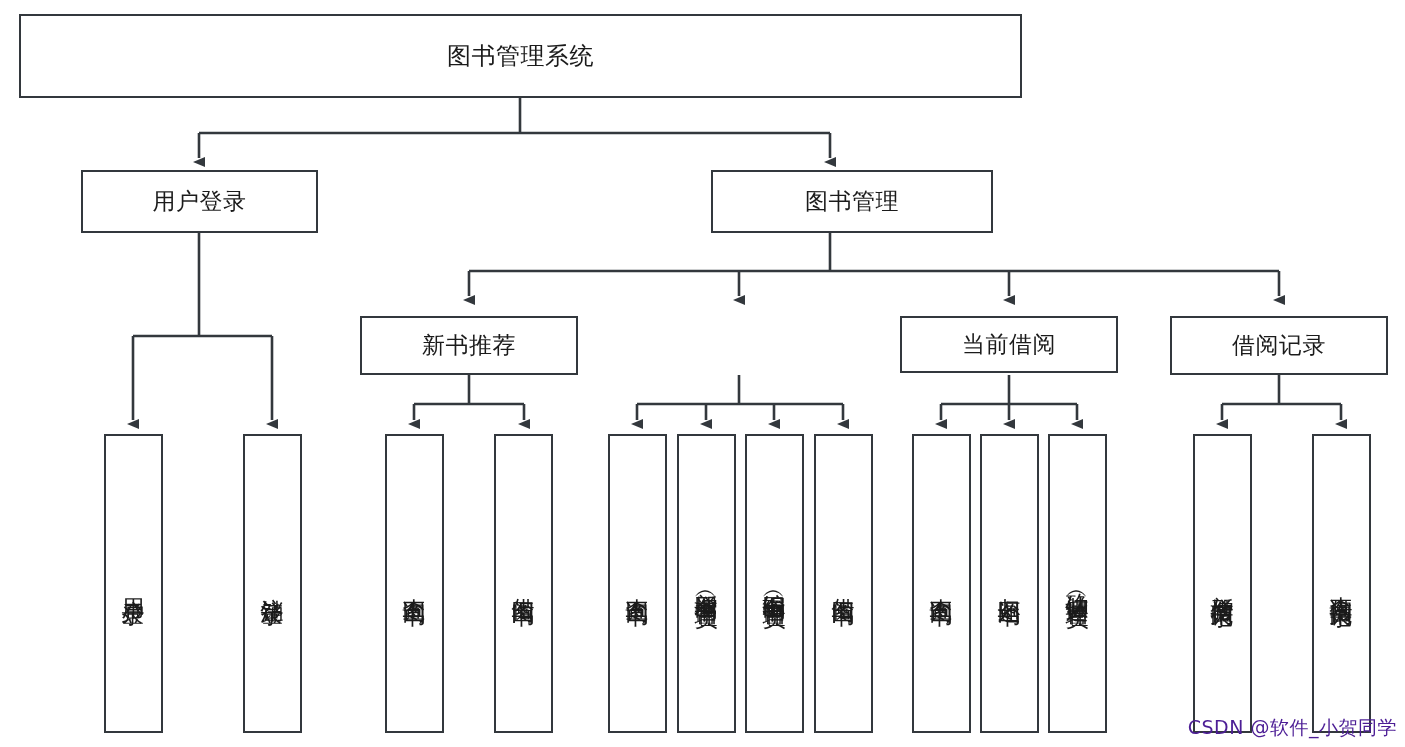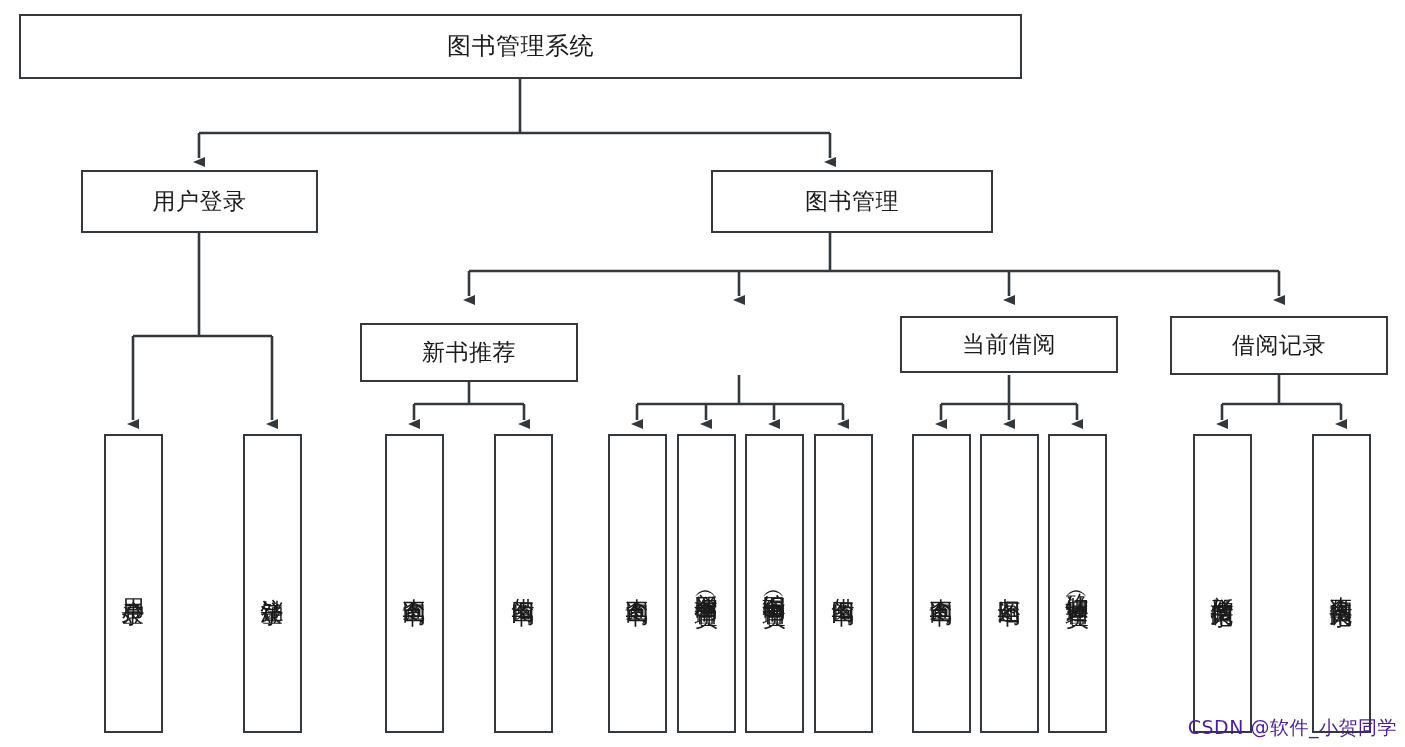--- a/index.html
+++ b/index.html
@@ -122,32 +122,32 @@
       <path d="M1009,404 L1009,420" marker-end="url(#arrow)"></path>
       <path d="M1077,404 L1077,420" marker-end="url(#arrow)"></path>
 
       <path d="M1279,375 L1279,404"></path>
       <path d="M1222,404 L1341,404"></path>
       <path d="M1222,404 L1222,420" marker-end="url(#arrow)"></path>
       <path d="M1341,404 L1341,420" marker-end="url(#arrow)"></path>
     </g>
   </svg>
 
-  <div class="node horiz root" style="left:19px; top:14px; width:1003px; height:65px;align-items:center;">
+  <div class="node horiz root" style="left:19px; top:14px; width:1003px; height:84px;align-items:center;">
     <span class="label">图书管理系统</span>
   </div>
 
   <div class="node horiz" style="left:81px; top:170px; width:237px; height:63px;">
     <span class="label">用户登录</span>
   </div>
   <div class="node horiz" style="left:711px; top:170px; width:282px; height:63px;">
     <span class="label">图书管理</span>
   </div>
 
-  <div class="node horiz" style="left:360px; top:316px; width:218px; height:59px;margin-top:7px;">
+  <div class="node horiz" style="left:360px; top:316px; width:218px; height:59px;">
     <span class="label">新书推荐</span>
   </div>
   <div class="node horiz" style="left:900px; top:316px; width:218px; height:57px;">
     <span class="label">当前借阅</span>
   </div>
   <div class="node horiz" style="left:1170px; top:316px; width:218px; height:59px;">
     <span class="label">借阅记录</span>
   </div>
 
   <div class="node vert" style="left:104px; top:434px; width:59px; height:299px;">

